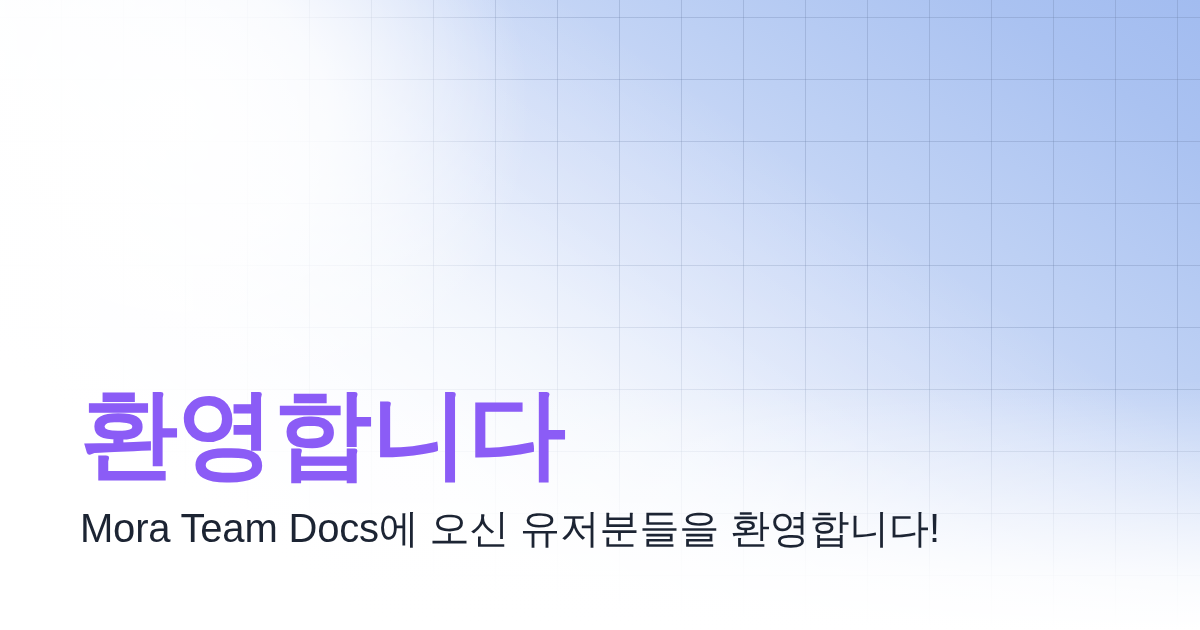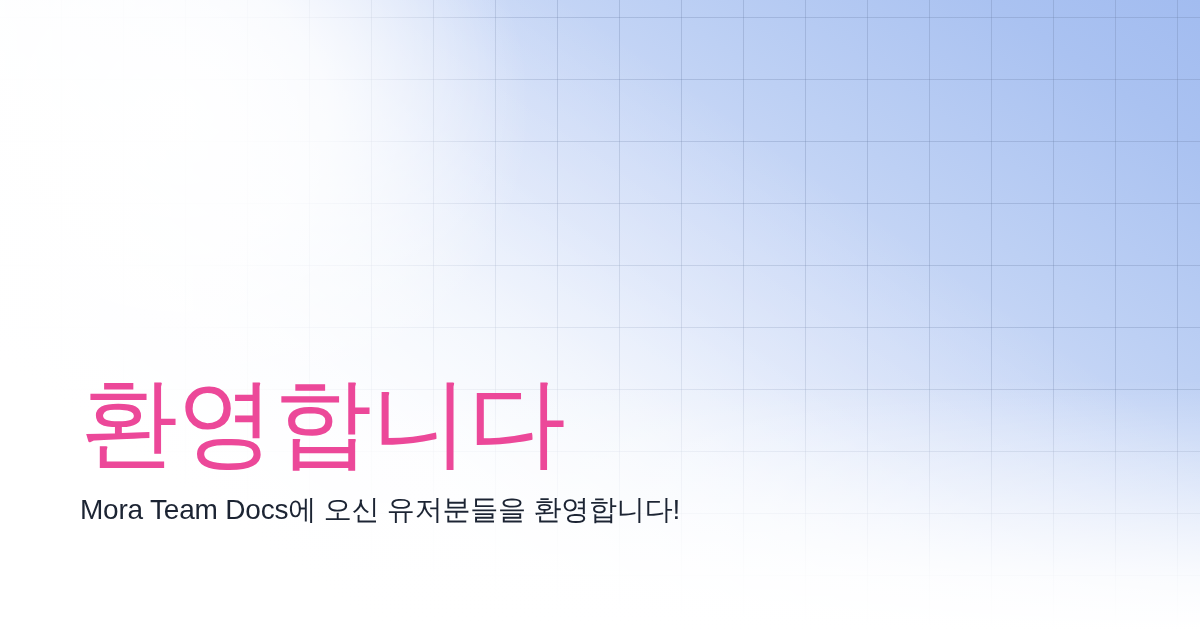--- a/index.html
+++ b/index.html
@@ -188,30 +188,31 @@
   
   .hero {
     position: absolute;
     left: 80px;
     top: 372px;
     width: 1040px;
   }
 
   .hero-heading {
     font-size: 98px;
-    font-weight: 400;
-    color: #ec4899;
+    font-weight: 700;
+    color: #8b5cf6;
     line-height: 1.04;
     letter-spacing: -1px;
     white-space: nowrap;
+    margin-top: 11px;
   }
 
   .hero-subheading {
     margin-top: 18px;
-    font-size: 28px;
+    font-size: 40px;
     font-weight: 400;
     color: #1c2433;
     line-height: 1.25;
     letter-spacing: -0.2px;
     white-space: nowrap;
   }
 </style>
 </head>
 <body>
 

